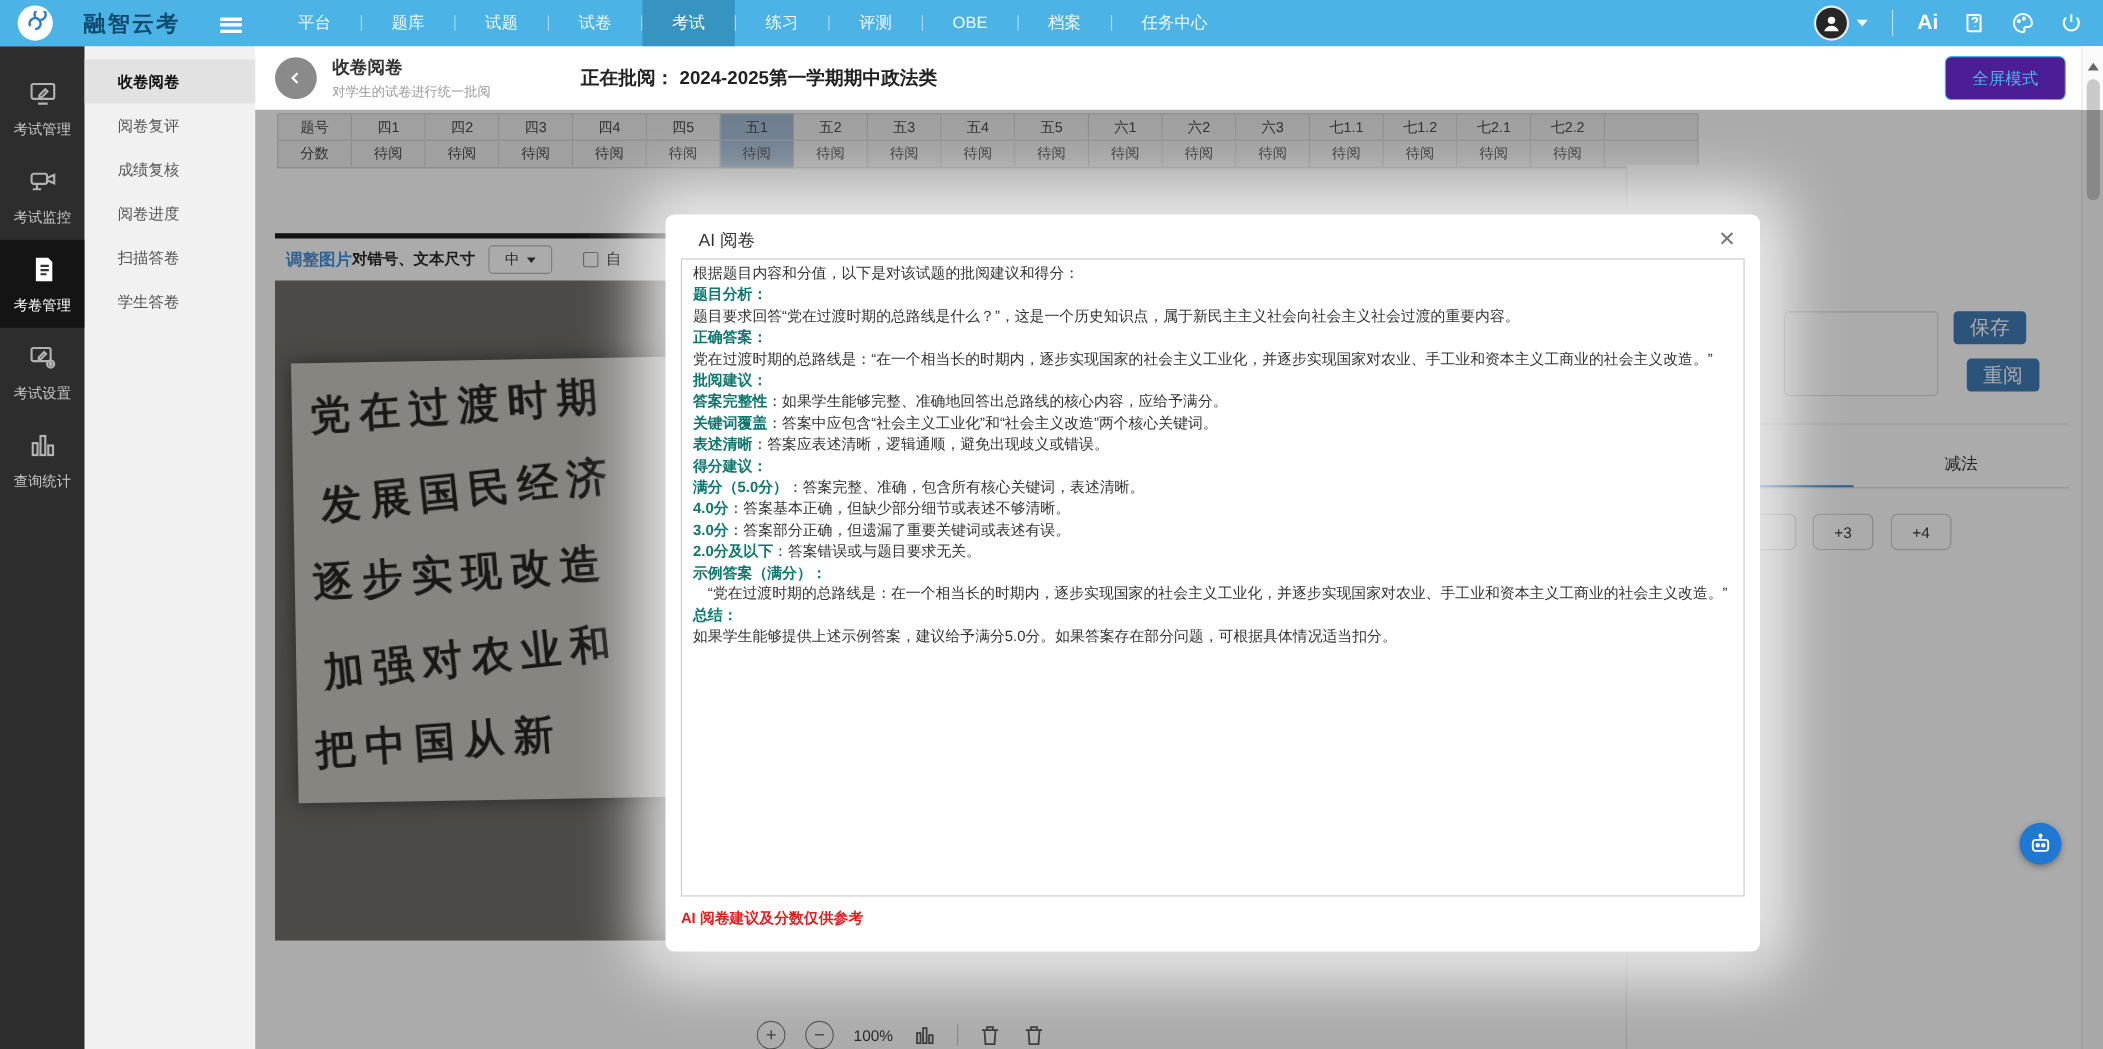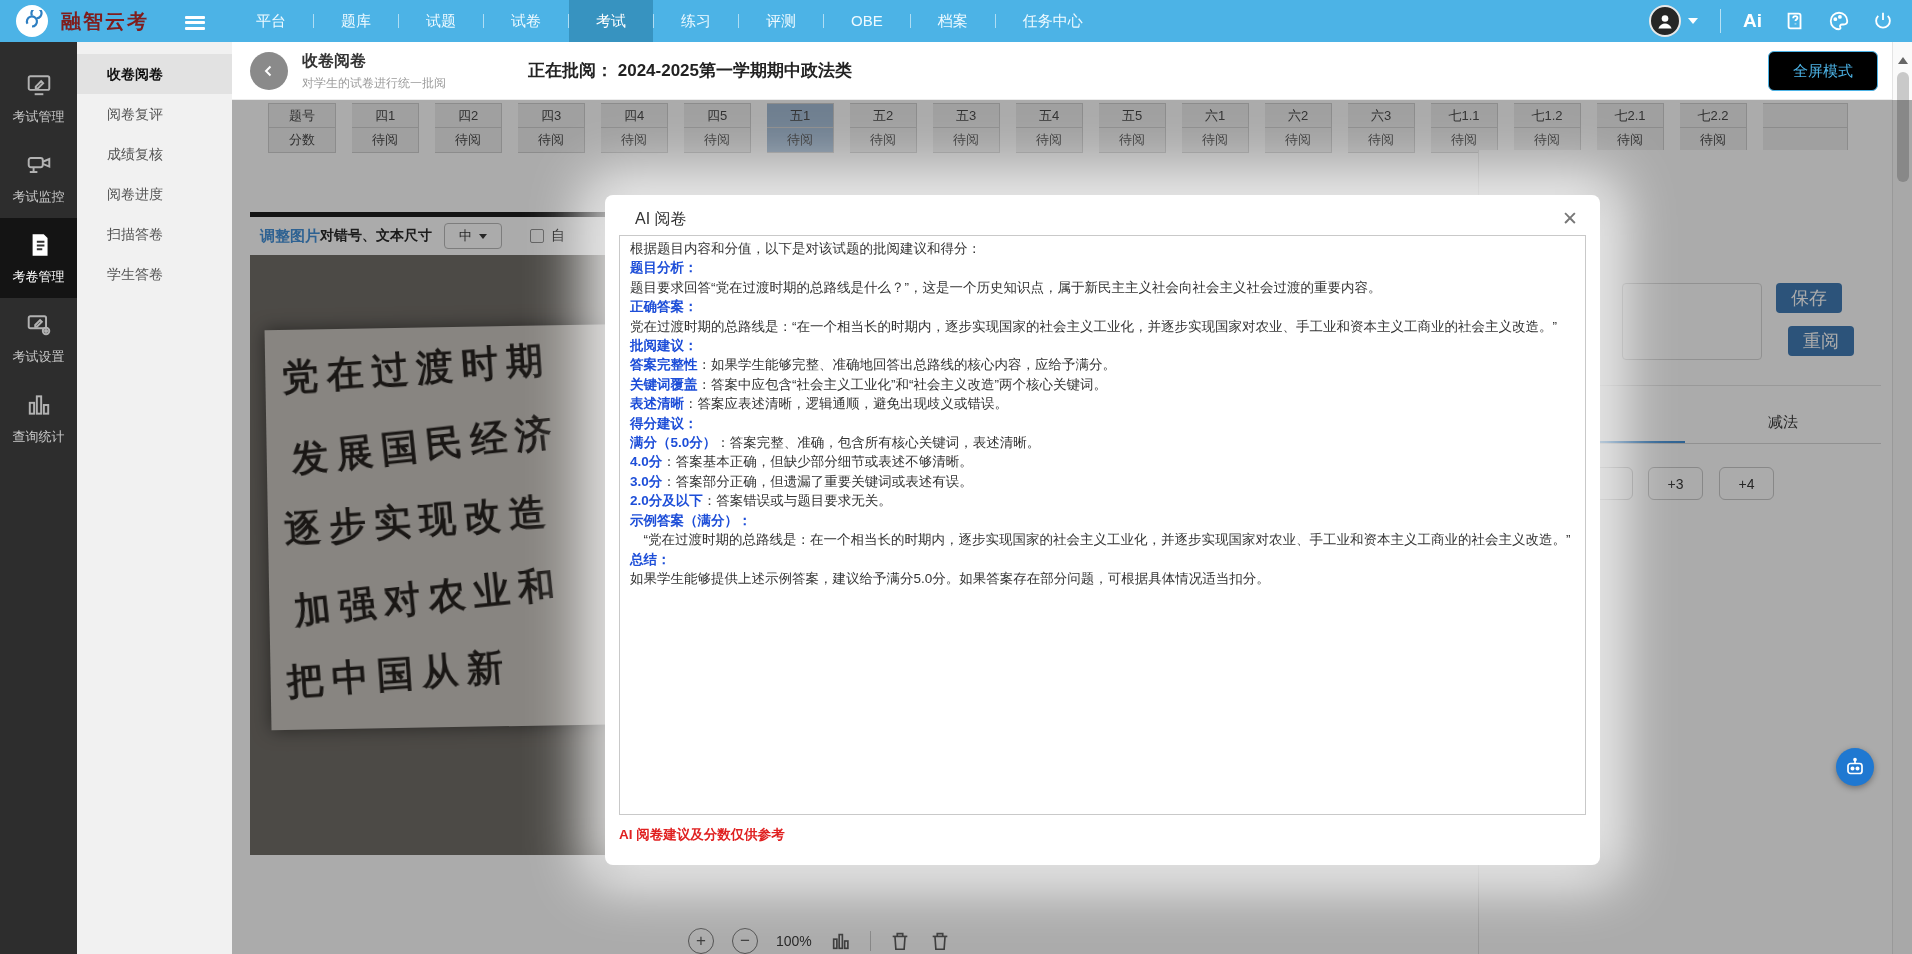--- a/index.html
+++ b/index.html
@@ -3,21 +3,21 @@
 <meta charset="utf-8">
 <style>
   * { margin:0; padding:0; box-sizing:border-box; }
   html,body { width:1912px; height:954px; overflow:hidden; font-family:"Liberation Sans","DejaVu Sans",sans-serif; }
   #page { position:relative; width:1912px; height:954px; background:#fff; overflow:hidden; }
 
   
   #topbar { position:absolute; left:0; top:0; width:1912px; height:42px; background:var(--accent,#4cb3e6); display:flex; align-items:center; z-index:5; }
   .logo-circle { width:32px; height:32px; border-radius:50%; background:#fff; margin-left:16px; display:flex; align-items:center; justify-content:center; }
   .logo-circle svg { width:22px; height:22px; stroke:#2e7fc2; fill:none; stroke-width:2.4; }
-  .brand { font-size:20px; font-weight:bold; color:#7f1d1d; margin-left:13px; letter-spacing:2px; }
+  .brand { font-size:20px; font-weight:bold; color:#0c4a6e; margin-left:28px; letter-spacing:2px; }
   .collapse-ic { width:20px; height:16px; margin-left:36px; position:relative; }
   .collapse-ic i { display:block; height:3px; background:#fff; margin:2.5px 0; border-radius:1px; }
   #top-menu { display:flex; align-items:center; height:42px; margin-left:24px; }
   .mitem { height:42px; line-height:42px; padding:0 27px; color:#eefaff; font-size:15px; cursor:pointer; white-space:nowrap; }
   .mitem.active { background:#3793c0; color:#fff; }
   .mdiv { width:1px; height:14px; background:rgba(255,255,255,.55); }
   #top-right { position:absolute; right:18px; top:0; height:42px; display:flex; align-items:center; gap:22px; }
   .avatar { width:32px; height:32px; border-radius:50%; background:#262626; border:2px solid #e8e8e8; display:flex; align-items:center; justify-content:center; }
   .avatar svg { width:20px; height:20px; fill:#fff; }
   .caret-down { width:0; height:0; border-left:5px solid transparent; border-right:5px solid transparent; border-top:6px solid #fff; }
@@ -39,30 +39,30 @@
   .sm-item.active { background:#e2e2e2; color:#111; font-weight:bold; }
 
   
   #content-bg { position:absolute; left:232px; top:42px; width:1660px; height:912px; background:#fff; }
   #header-band { position:absolute; left:232px; top:42px; width:1660px; height:58px; background:#fff; border-bottom:1px solid #ececec; z-index:3; }
   .back-btn { position:absolute; left:18px; top:10px; width:38px; height:38px; border-radius:50%; background:#8a8a8a; display:flex; align-items:center; justify-content:center; cursor:pointer; }
   .back-btn svg { width:18px; height:18px; stroke:#fff; fill:none; stroke-width:2.6; }
   .hd-title { position:absolute; left:70px; top:9px; font-size:16px; font-weight:bold; color:#333; }
   .hd-sub { position:absolute; left:70px; top:33px; font-size:12px; color:#9b9b9b; }
   .grading { position:absolute; left:296px; top:17px; font-size:17px; font-weight:bold; color:#222; }
-  .fullscreen-btn { position:absolute; right:14px; top:9px; width:110px; height:40px; border:1px solid var(--accent,#4cb3e6); border-radius:6px; background:#000000; color:var(--accent,#4cb3e6); font-size:15px; cursor:pointer; }
+  .fullscreen-btn { position:absolute; right:14px; top:9px; width:110px; height:40px; border:1px solid var(--accent,#4cb3e6); border-radius:6px; background:#4c1d95; color:var(--accent,#4cb3e6); font-size:15px; cursor:pointer; }
 
   
   #scrollbar { position:absolute; right:0; top:42px; width:20px; height:912px; background:#fafafa; border-left:1px solid #e4e4e4; z-index:6; }
   .sb-up { width:0; height:0; margin:10px auto 0; border:5px solid transparent; border-bottom:7px solid #666; }
   .sb-thumb { width:12px; height:110px; background:#c9c9c9; border-radius:6px; margin:8px auto 0; }
 
   
   #qnav { position:absolute; left:252px; top:103px; display:flex; z-index:2; }
-  .qcol { width:67px; border-right:1px solid #cfcfcf; border-top:1px solid #cfcfcf; border-bottom:1px solid #cfcfcf; background:#efefef;margin-left:16px; }
+  .qcol { width:67px; border-right:1px solid #cfcfcf; border-top:1px solid #cfcfcf; border-bottom:1px solid #cfcfcf; background:#efefef; }
   .qcol:first-child { width:68px; border-left:1px solid #cfcfcf; }
   .qcell { height:24px; line-height:24px; text-align:center; font-size:13px; color:#444; border-bottom:1px solid #cfcfcf; cursor:pointer; }
   .qcell:last-child { border-bottom:none; }
   .qcol.sel { background:var(--selcol,#a3bcd6); }
   .qcol.filler { width:85px; }
 
   
   #viewer-topline { position:absolute; left:250px; top:212px; width:1226px; height:5px; background:#161616; }
   #toolbar { position:absolute; left:250px; top:217px; width:1226px; height:38px; background:#fff; display:flex; align-items:center; }
   .tb-adjust { color:var(--link,#3f8fd9); font-size:15px; font-weight:bold; margin-left:10px; cursor:pointer; }
@@ -99,21 +99,21 @@
   #overlay { position:absolute; left:232px; top:100px; width:1680px; height:854px; background:rgba(15,15,15,.35); z-index:10; }
   #robot { position:absolute; left:1836px; top:748px; width:38px; height:38px; border-radius:50%; background:#1f78d1; z-index:25; display:flex; align-items:center; justify-content:center; cursor:pointer; box-shadow:0 2px 6px rgba(0,0,0,.35); }
   #robot svg { width:24px; height:24px; stroke:#fff; fill:none; stroke-width:1.7; }
 
   #modal { position:absolute; left:605px; top:195px; width:995px; height:670px; background:#fff; border-radius:8px; z-index:30;
            box-shadow:0 0 55px 22px rgba(255,255,255,.85), 0 4px 18px rgba(0,0,0,.18); }
   .modal-title { position:absolute; left:30px; top:14px; font-size:16px; color:#333; }
   .modal-close { position:absolute; right:22px; top:12px; font-size:19px; color:#777; cursor:pointer; }
   .modal-ta { position:absolute; left:14px; top:40px; width:967px; height:580px; border:1px solid #c9c9c9; background:#fff; padding:3px 10px; overflow:hidden; }
   .ta-line { font-size:13.5px; line-height:19.4px; color:#333; white-space:normal; word-break:break-all; }
-  .ta-line b { font-weight:bold; color:#1d4ed8; }
+  .ta-line b { font-weight:bold; color:#0f766e; }
   .modal-foot { position:absolute; left:14px; top:631px; font-size:13.5px; font-weight:bold; color:var(--warnred,#e02020); }
 </style>
 </head>
 <body>
 
 <div id="page">
 
   <div id="topbar">
     <div class="logo-circle">
       <svg viewBox="0 0 24 24">

